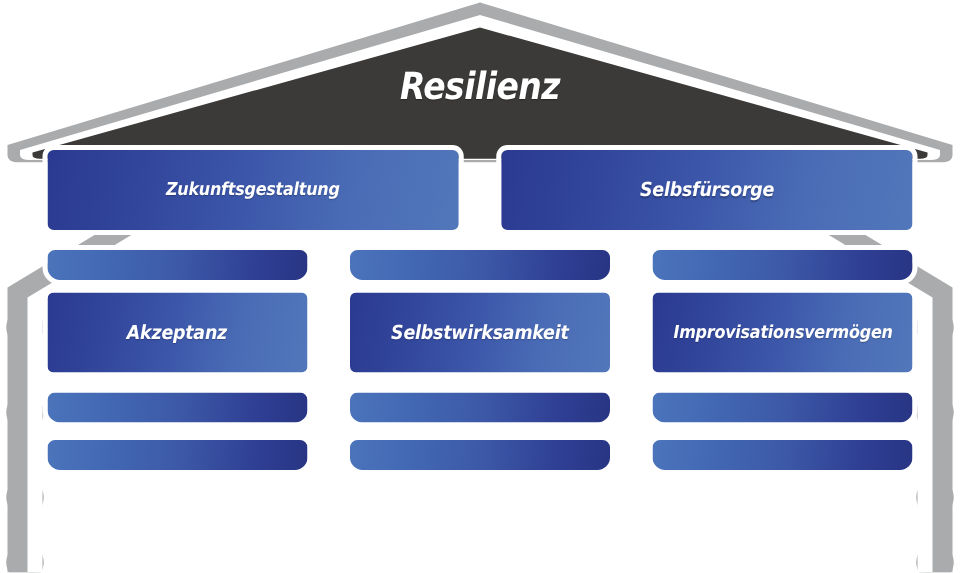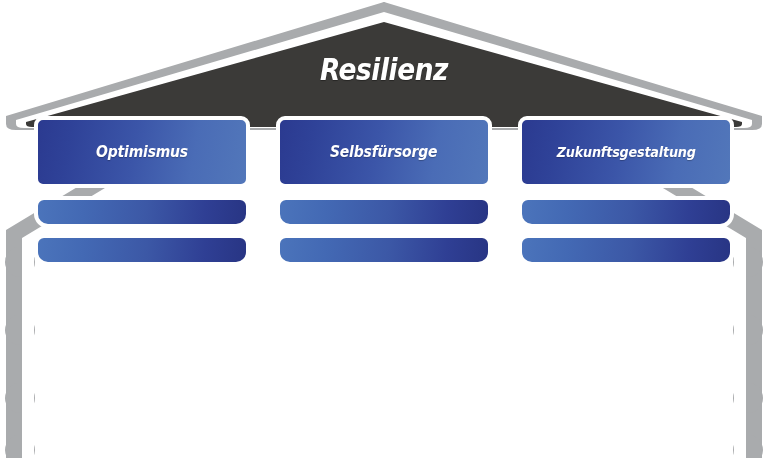--- a/index.html
+++ b/index.html
@@ -160,36 +160,51 @@
     <path d="M384 22 L742 122 L742 124 Q742 127 736 127 L32 127 Q26 127 26 124 L26 122 Z" fill="#3b3a38"></path>
   </svg>
 
   <div class="roof-title">Resilienz</div>
 
   <div id="wall">
 
     <div class="row">
       <div class="brick-row">
         <div class="brick">
-          <span class="brick-label">Optimismus</span>
+          <span class="brick-label long">Zukunftsgestaltung</span>
         </div>
         <div class="brick">
           <span class="brick-label">Selbsfürsorge</span>
         </div>
-        <div class="brick">
-          <span class="brick-label long">Zukunftsgestaltung</span>
-        </div>
       </div>
       <div class="slab-row">
         <div class="slab"></div>
         <div class="slab"></div>
         <div class="slab"></div>
       </div>
     </div>
 
+    <div class="row">
+      <div class="brick-row">
+        <div class="brick">
+          <span class="brick-label">Akzeptanz</span>
+        </div>
+        <div class="brick">
+          <span class="brick-label">Selbstwirksamkeit</span>
+        </div>
+        <div class="brick">
+          <span class="brick-label long">Improvisationsvermögen</span>
+        </div>
+      </div>
+      <div class="slab-row">
+        <div class="slab"></div>
+        <div class="slab"></div>
+        <div class="slab"></div>
+      </div>
+    </div>
 
     <div class="row">
       <div class="slab-row">
         <div class="slab"></div>
         <div class="slab"></div>
         <div class="slab"></div>
       </div>
     </div>
 
   </div>

